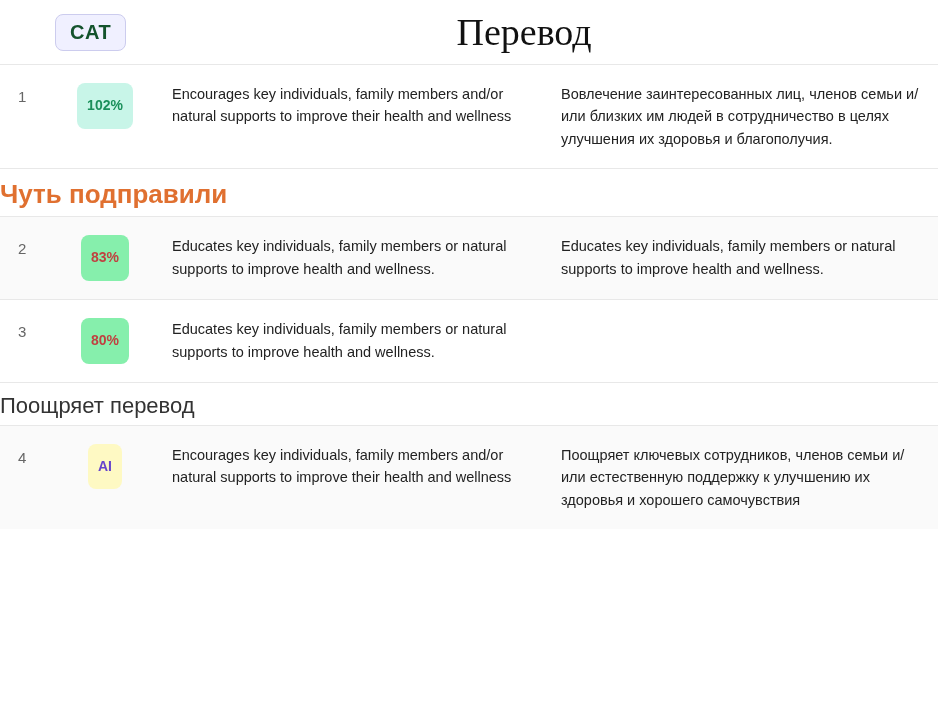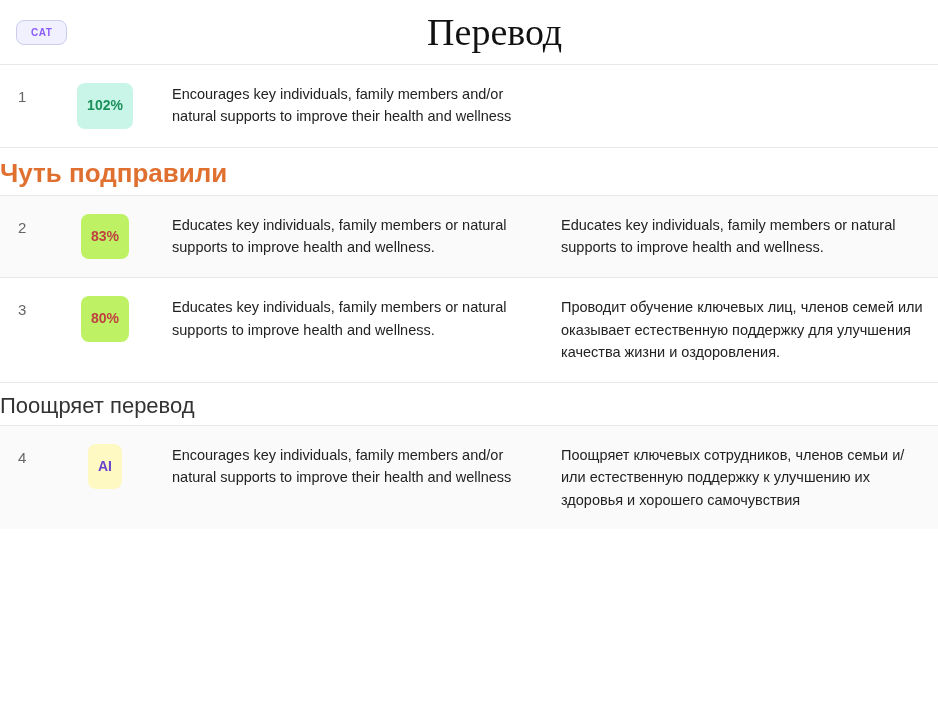--- a/index.html
+++ b/index.html
@@ -13,27 +13,28 @@
 
     .top-bar {
       display: flex;
       align-items: center;
       padding: 10px 16px;
       border-bottom: 1px solid #e8e8e8;
     }
 
     .cat-badge {
       background: #f0f0ff;
-      color: #8b5cf6;
+      color: #14532d;
       font-weight: 700;
-      font-size: 10px;
+      font-size: 20px;
       padding: 6px 14px;
       border-radius: 8px;
       border: 1.5px solid #ccccee;
       letter-spacing: 0.5px;
+      margin-left: 39px;
     }
 
     .page-title {
       flex: 1;
       text-align: center;
       font-size: 38px;
       font-weight: 500;
       color: #111;
       font-family: 'Times New Roman', Georgia, serif;
     }
@@ -82,21 +83,21 @@
       font-size: 14px;
       font-weight: 600;
     }
 
     .badge-green {
       background: #c8f5e8;
       color: #1a8f5a;
     }
 
     .badge-red {
-      background: #bef264;
+      background: #86efac;
       color: #c04040;
     }
 
     .badge-ai {
       background: #fef9c3;
       color: #6644cc;
     }
 
     .section-label {
       text-align: left;
@@ -135,39 +136,39 @@
   <h1 class="page-title">Перевод</h1>
 </div>
 
 <div class="table-container" id="table-body">
 <div class="table-row row-bg-white">
       <div class="cell cell-num">1</div>
       <div class="cell cell-badge">
         <span class="badge badge-green">102%</span>
       </div>
       <div class="cell">Encourages key individuals, family members and/or natural supports to improve their health and wellness</div>
+      <div class="cell">Вовлечение заинтересованных лиц, членов семьи и/или близких им людей в сотрудничество в целях улучшения их здоровья и благополучия.</div>
     </div>
     <div class="divider-row">
       <div class="section-label section-label-orange">Чуть подправили</div>
     </div>
     <div class="table-row row-bg-light">
       <div class="cell cell-num">2</div>
       <div class="cell cell-badge">
         <span class="badge badge-red">83%</span>
       </div>
       <div class="cell">Educates key individuals, family members or natural supports to improve health and wellness.</div>
       <div class="cell">Educates key individuals, family members or natural supports to improve health and wellness.</div>
     </div>
     <div class="table-row row-bg-white">
       <div class="cell cell-num">3</div>
       <div class="cell cell-badge">
         <span class="badge badge-red">80%</span>
       </div>
       <div class="cell">Educates key individuals, family members or natural supports to improve health and wellness.</div>
-      <div class="cell">Проводит обучение ключевых лиц, членов семей или оказывает естественную поддержку для улучшения качества жизни и оздоровления.</div>
     </div>
     <div class="divider-row">
       <div class="section-label">Поощряет перевод</div>
     </div>
     <div class="table-row row-bg-light">
       <div class="cell cell-num">4</div>
       <div class="cell cell-badge">
         <span class="badge badge-ai">AI</span>
       </div>
       <div class="cell">Encourages key individuals, family members and/or natural supports to improve their health and wellness</div>

